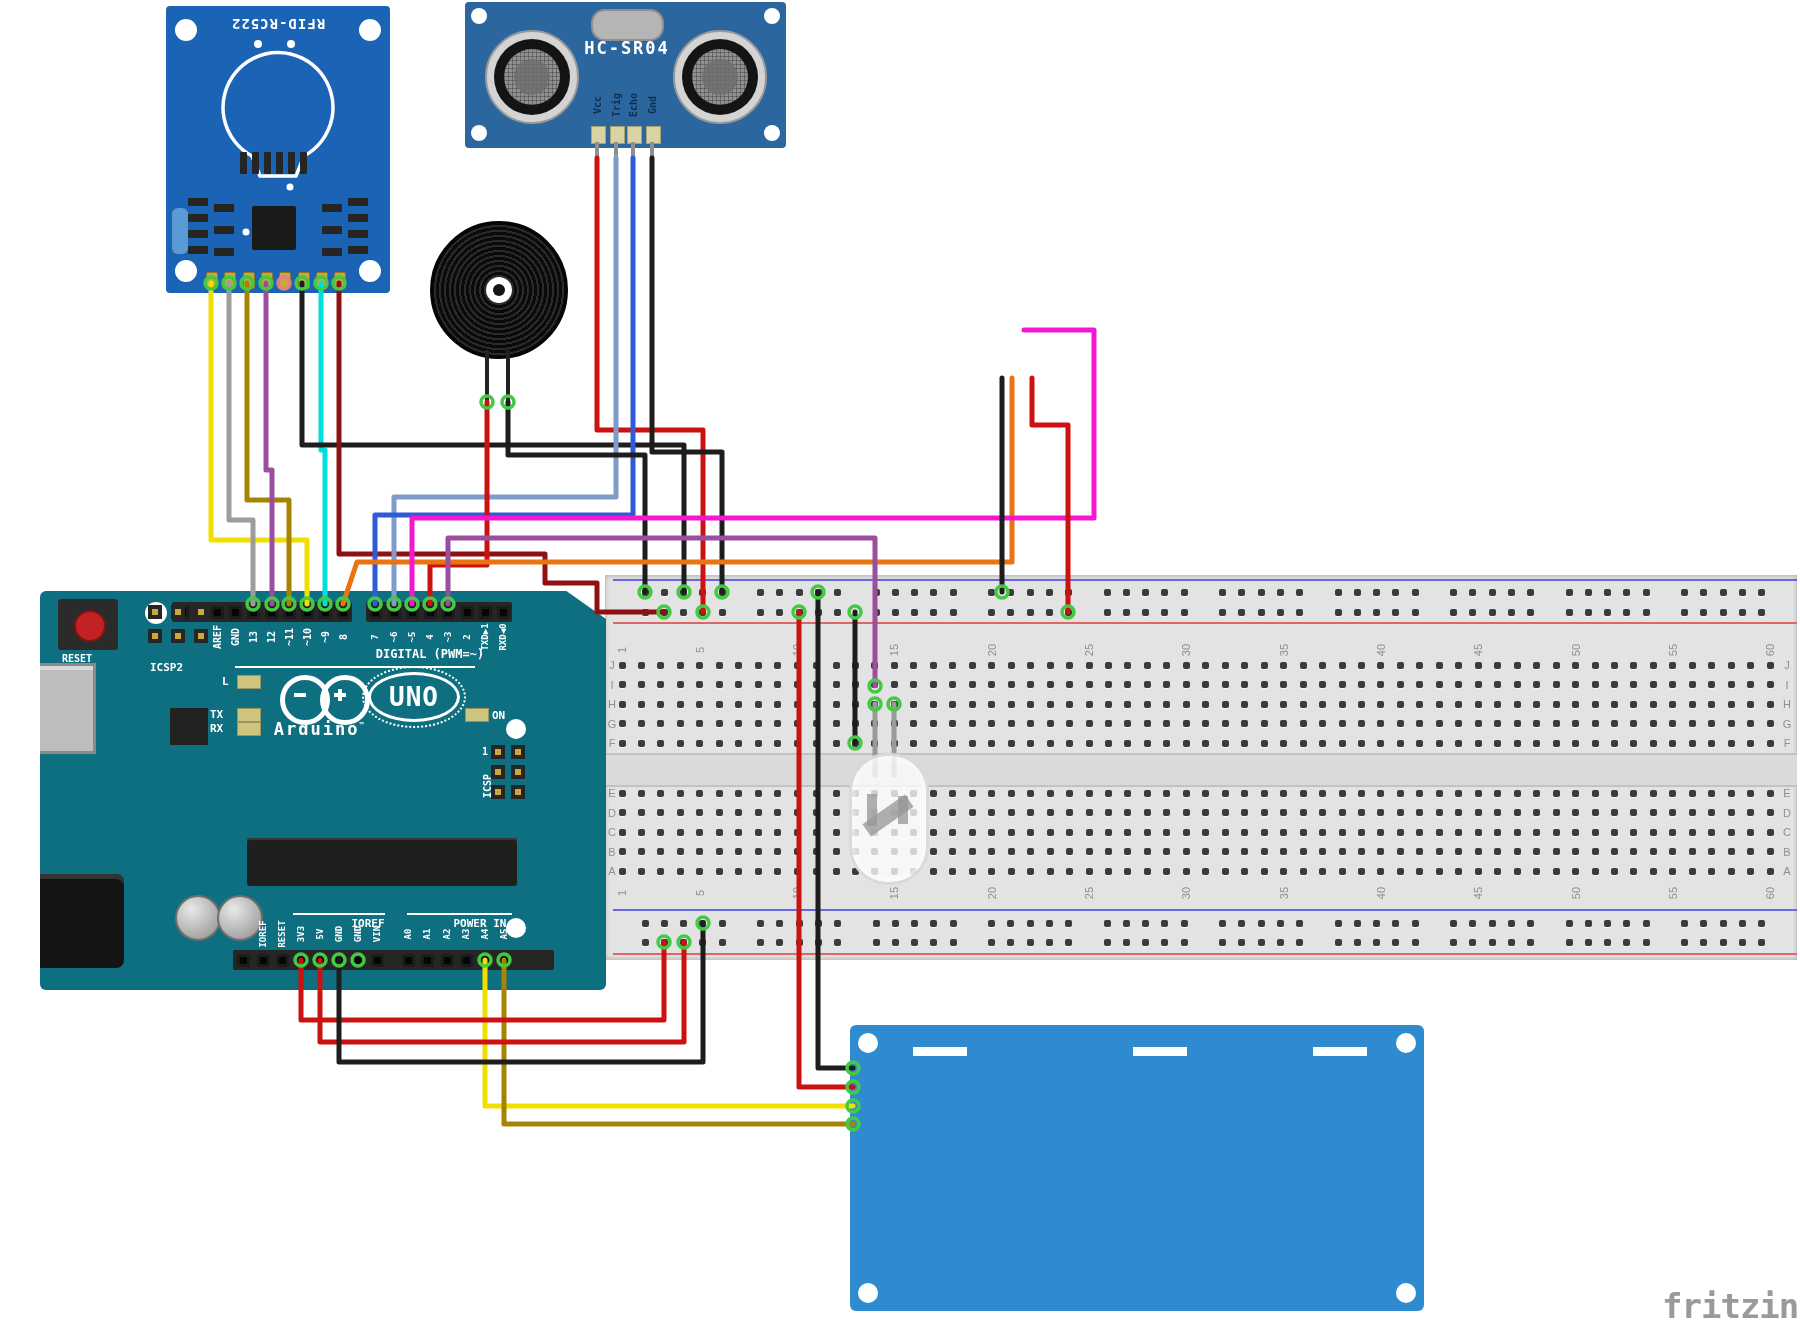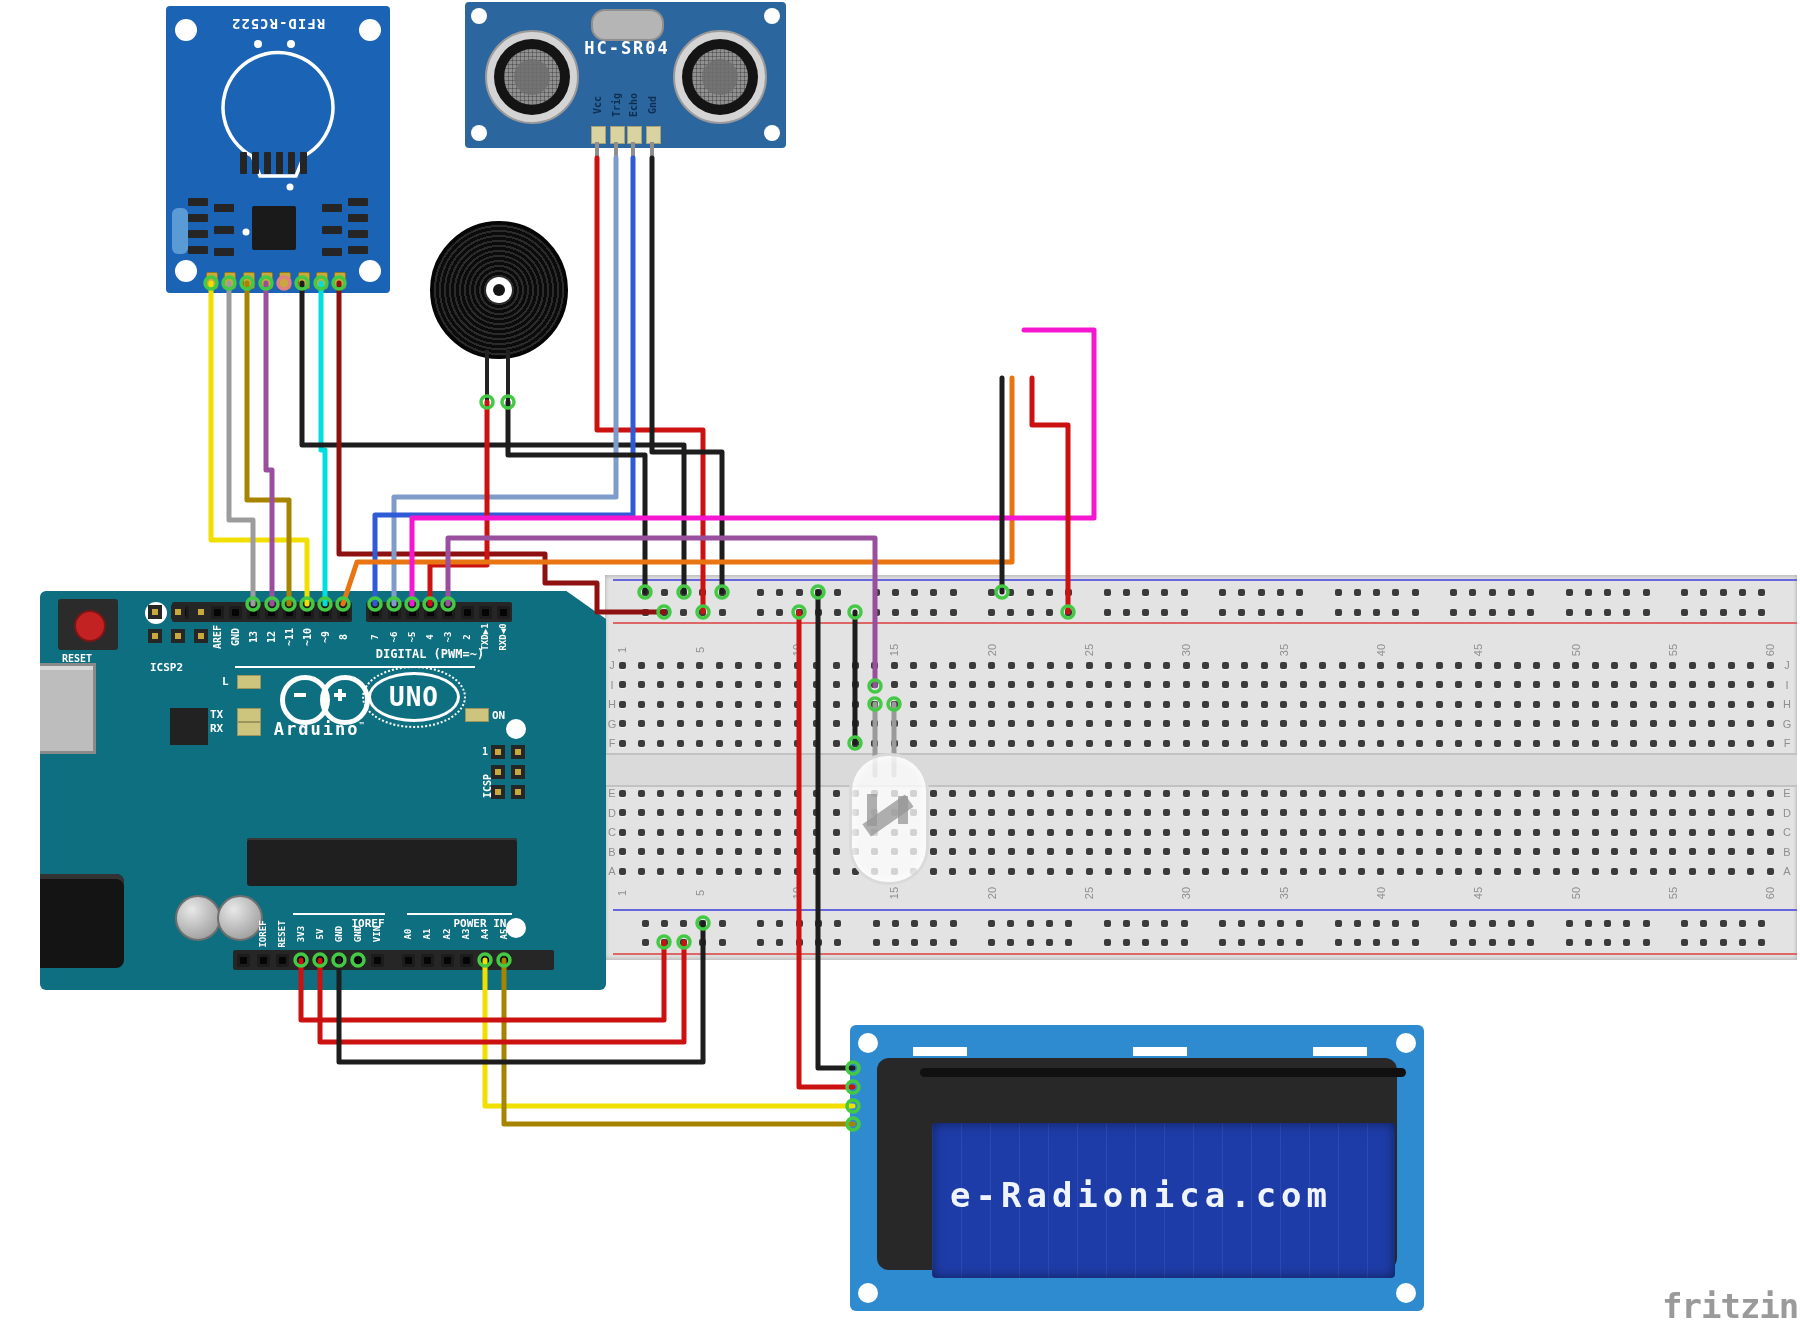--- a/index.html
+++ b/index.html
@@ -1134,26 +1134,20 @@
 
 
   <div id="lcd">
     <div class="hole-w" style="left:8px;top:8px;width:20px;height:20px;"></div>
     <div class="hole-w" style="left:546px;top:8px;width:20px;height:20px;"></div>
     <div class="hole-w" style="left:8px;top:258px;width:20px;height:20px;"></div>
     <div class="hole-w" style="left:546px;top:258px;width:20px;height:20px;"></div>
     <div class="lcd-tab" style="left:63px;"></div>
     <div class="lcd-tab" style="left:283px;"></div>
     <div class="lcd-tab" style="left:463px;"></div>
-    <div class="lcd-bezel">
-      <div class="lcd-slot"></div>
-      <div class="lcd-screen">
-        <span class="lcd-text">e-Radionica.com</span>
-      </div>
-    </div>
   </div>
 
   <svg id="wire-layer" width="1800" height="1329" viewBox="0 0 1800 1329">
       <polyline points="211,283 211,540 307,540 307,604" fill="none" stroke="#f0df00" stroke-width="5" stroke-linecap="round" stroke-linejoin="round" style="pointer-events: auto;"></polyline>
       <polyline points="229,283 229,520 253,520 253,604" fill="none" stroke="#9c9c9c" stroke-width="5" stroke-linecap="round" stroke-linejoin="round" style="pointer-events: auto;"></polyline>
       <polyline points="247,283 247,500 289,500 289,604" fill="none" stroke="#a68300" stroke-width="5" stroke-linecap="round" stroke-linejoin="round" style="pointer-events: auto;"></polyline>
       <polyline points="266,283 266,470 272,470 272,604" fill="none" stroke="#9a4e9e" stroke-width="5" stroke-linecap="round" stroke-linejoin="round" style="pointer-events: auto;"></polyline>
       <polyline points="321,283 321,450 325,450 325,604" fill="none" stroke="#00dede" stroke-width="5" stroke-linecap="round" stroke-linejoin="round" style="pointer-events: auto;"></polyline>
       <polyline points="302,283 302,445 684,445 684,592" fill="none" stroke="#1d1d1d" stroke-width="5" stroke-linecap="round" stroke-linejoin="round" style="pointer-events: auto;"></polyline>
       <polyline points="339,283 339,554 545,554 545,583 597,583 597,612 664,612" fill="none" stroke="#8e1010" stroke-width="5" stroke-linecap="round" stroke-linejoin="round" style="pointer-events: auto;"></polyline>

